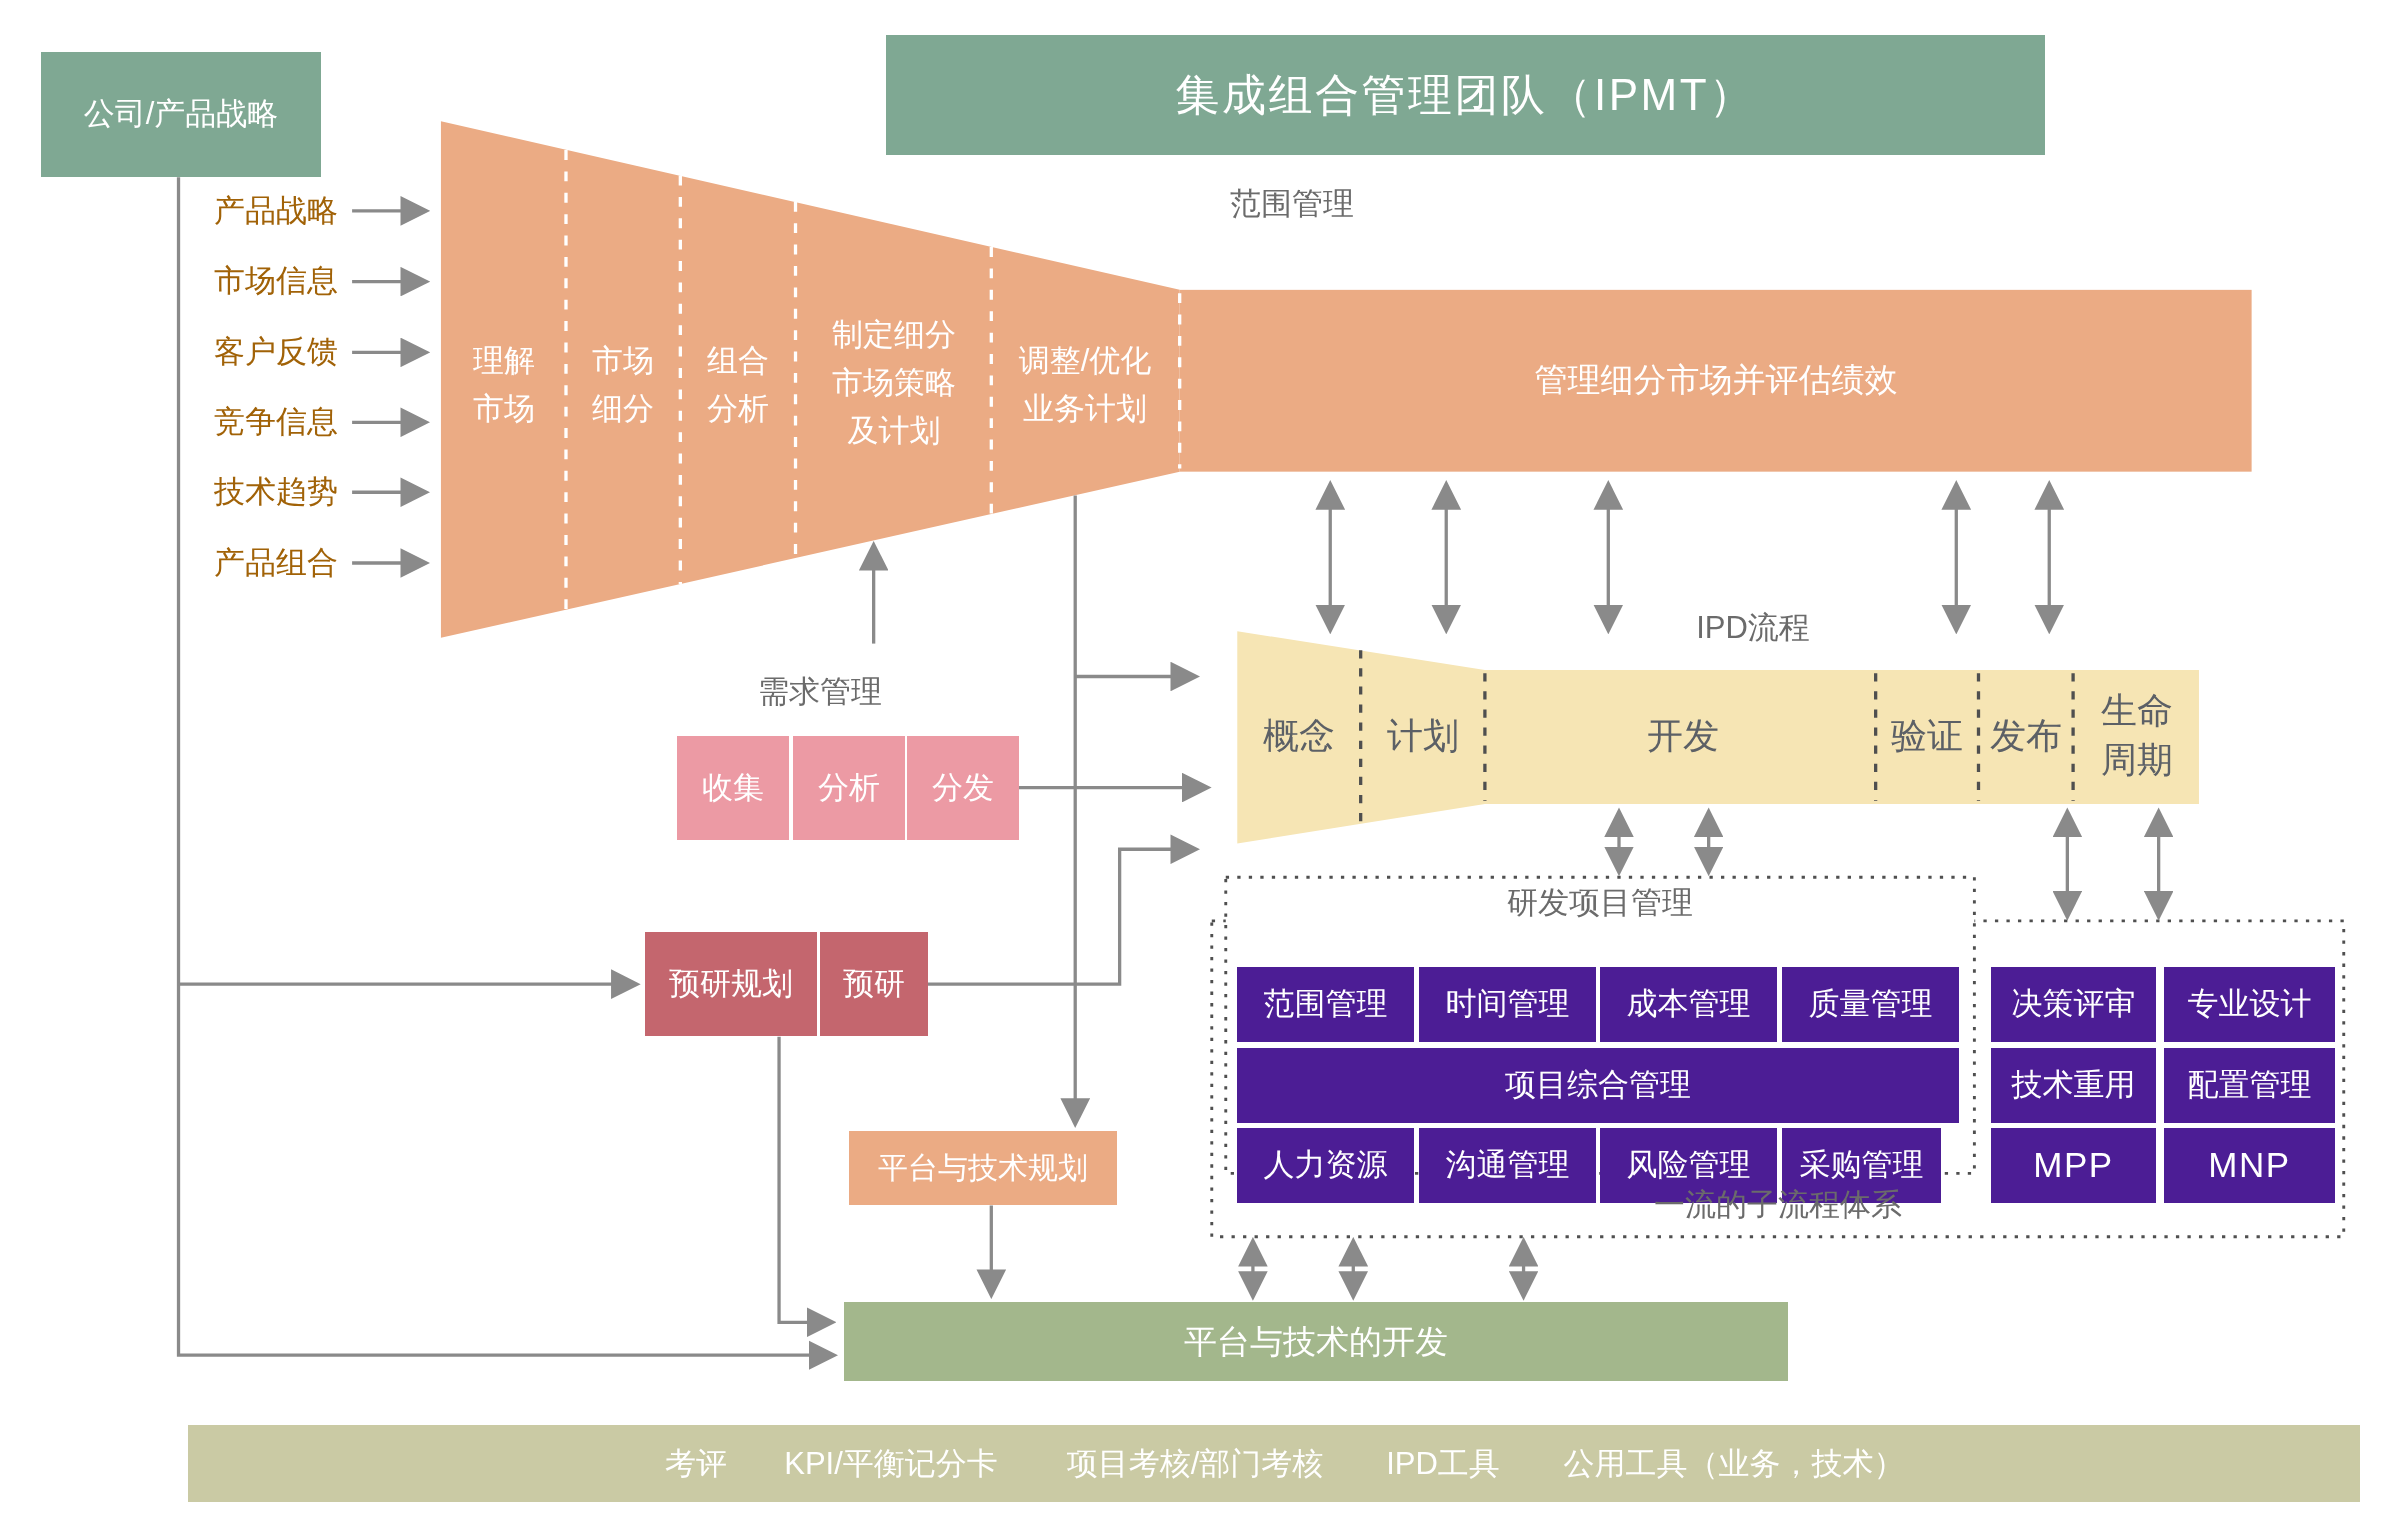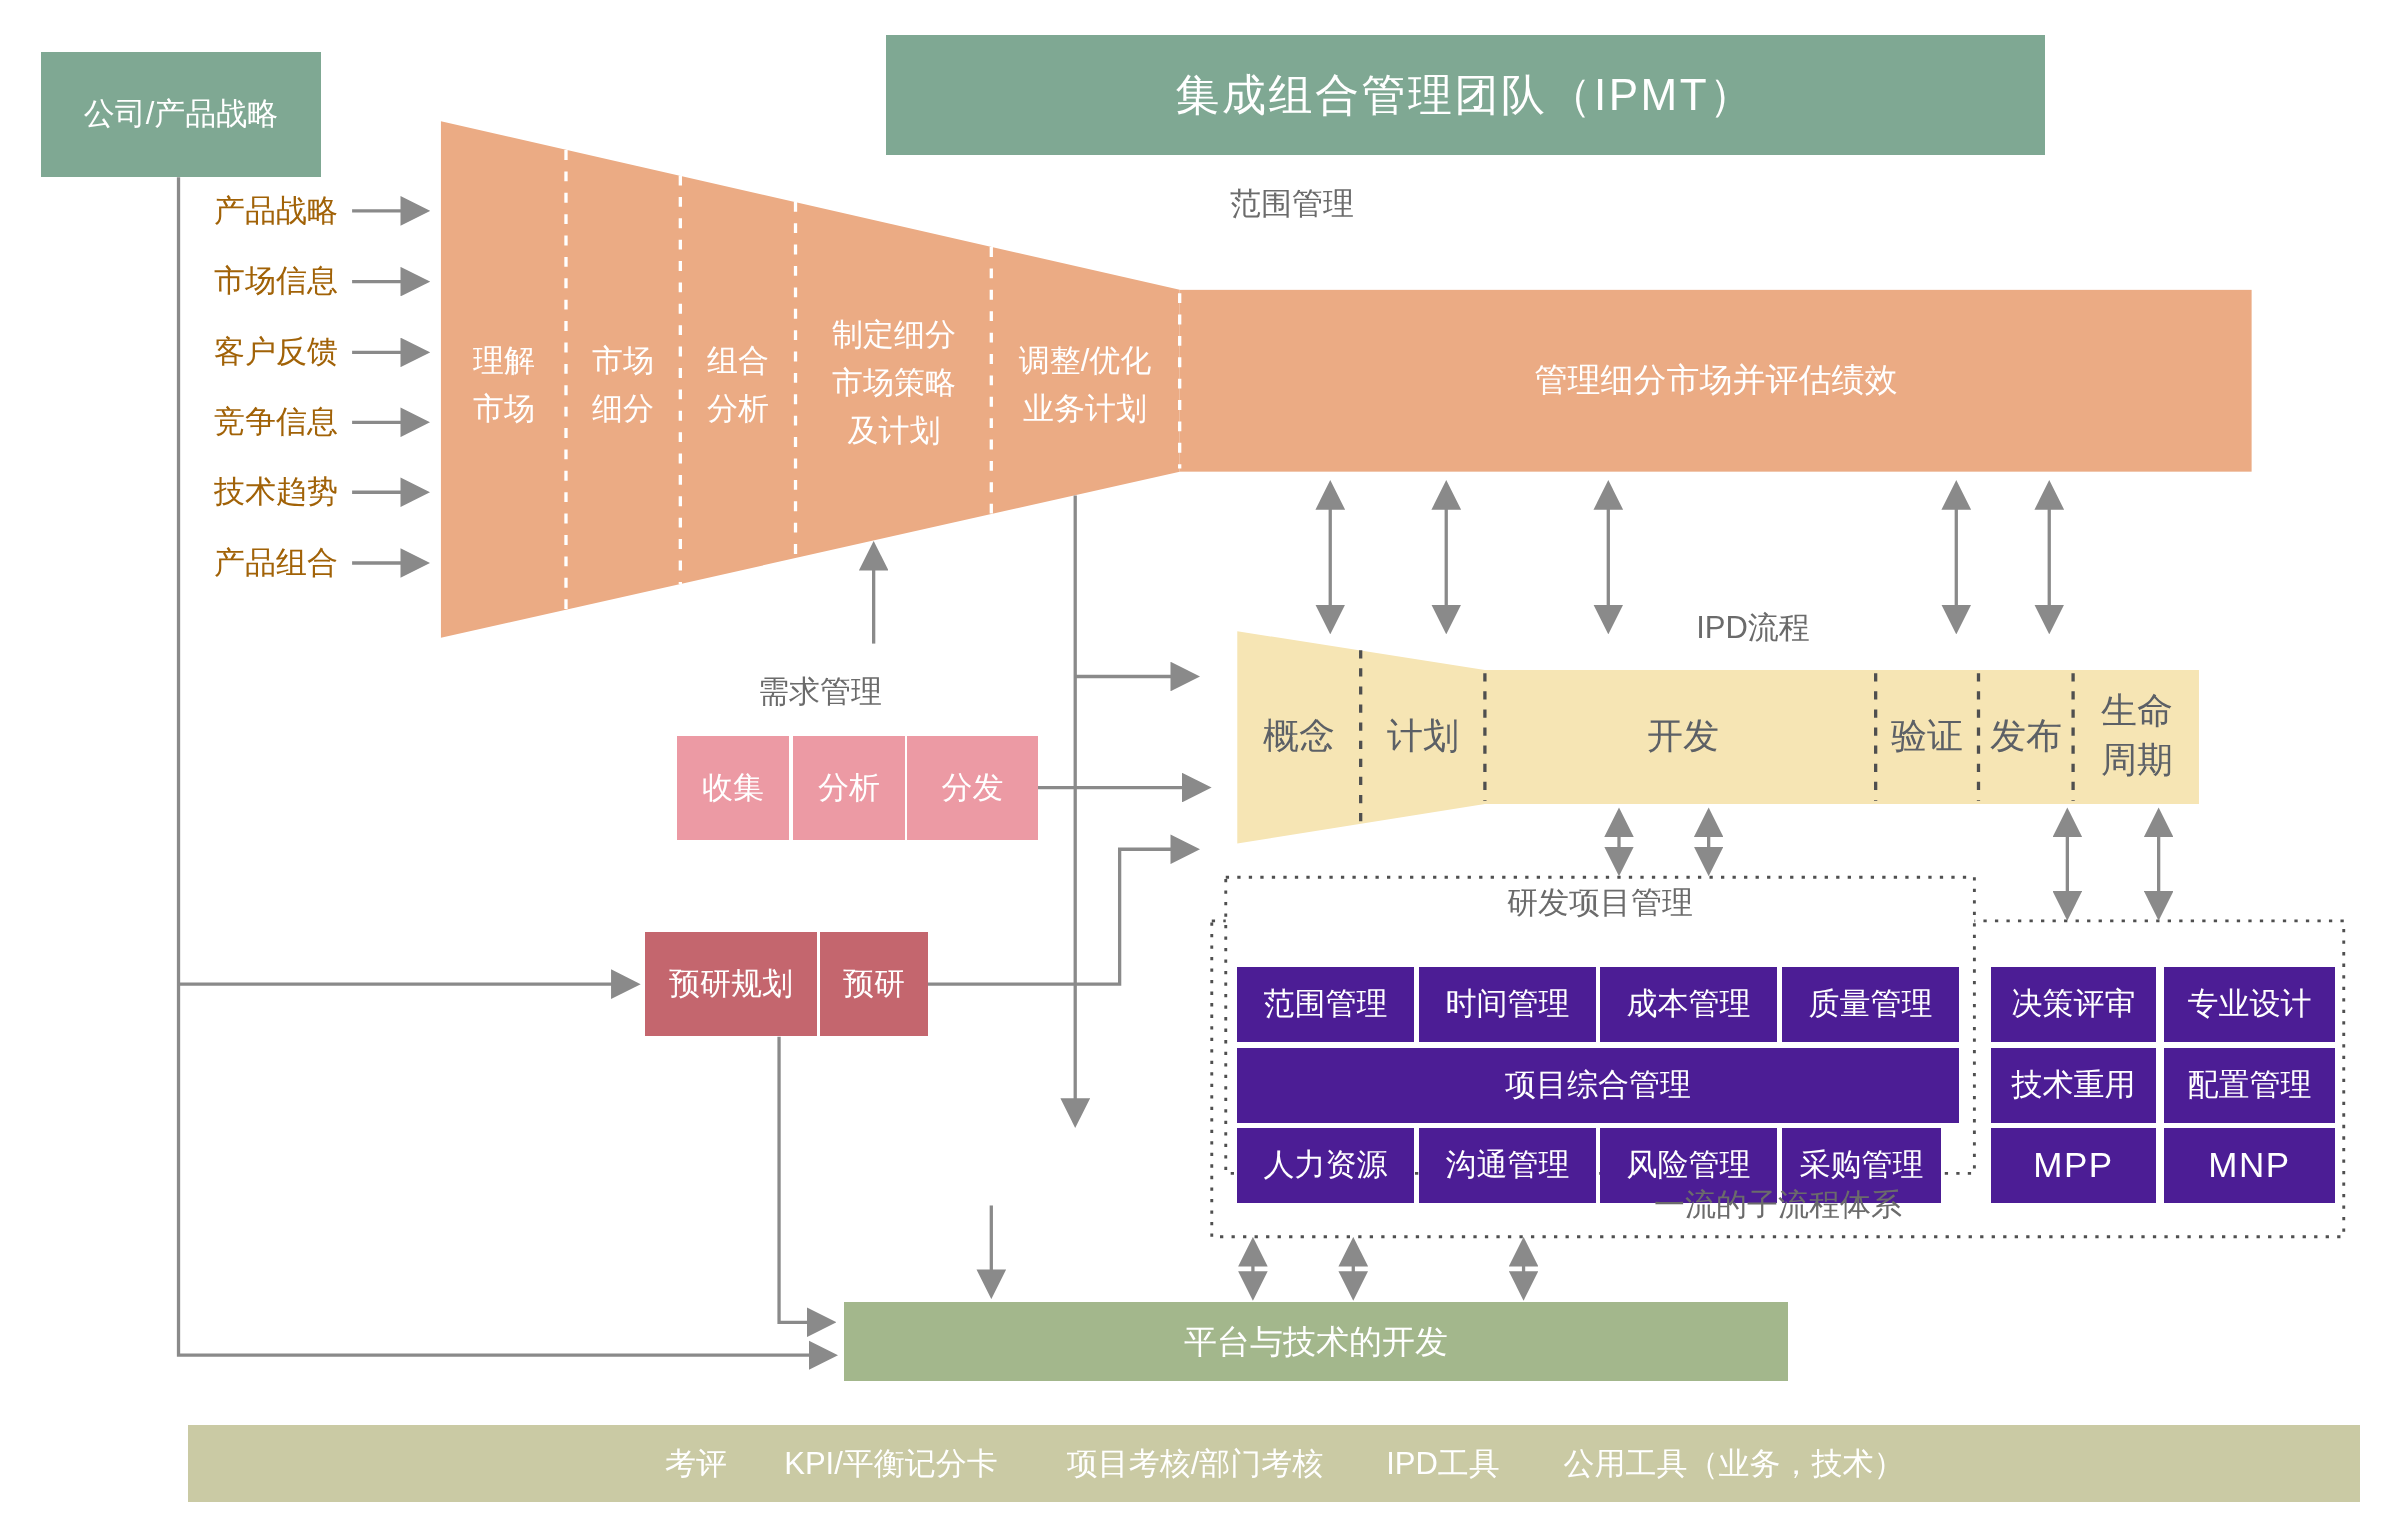--- a/index.html
+++ b/index.html
@@ -140,21 +140,21 @@
 业务计划</div>
 
   <div class="lbl whitelbl" style="left:1716px; top:380px; font-size:33px;">管理细分市场并评估绩效</div>
 
   <div class="lbl gray" style="left:1292px; top:204px;">范围管理</div>
   <div class="lbl gray" style="left:1753px; top:628px;">IPD流程</div>
   <div class="lbl gray" style="left:820px;  top:692px;">需求管理</div>
 
   <div class="box pink-box" style="left:645px;  top:736px; width:112px; height:104px;">收集</div>
   <div class="box pink-box" style="left:761px;  top:736px; width:112px; height:104px;">分析</div>
-  <div class="box pink-box" style="left:875px; top:736px; width:131px; height:104px;">分发</div>
+  <div class="box pink-box" style="left:875px; top:736px; width:112px; height:104px;">分发</div>
 
   <div class="box rose-box" style="left:645px; top:932px; width:172px; height:104px;">预研规划</div>
   <div class="box rose-box" style="left:820px; top:932px; width:108px; height:104px;">预研</div>
 
   <div class="lbl stage" style="left:1299px; top:736px;">概念</div>
   <div class="lbl stage" style="left:1423px; top:736px;">计划</div>
   <div class="lbl stage" style="left:1683px; top:736px;">开发</div>
   <div class="lbl stage" style="left:1927px; top:736px;">验证</div>
   <div class="lbl stage" style="left:2026px; top:736px;">发布</div>
   <div class="lbl stage" style="left:2137px; top:736px; line-height:1.35;">生命
@@ -173,20 +173,21 @@
 
   <div class="box cell" style="left:1991px; top:937px; width:165px; height:75px;">决策评审</div>
   <div class="box cell" style="left:2164px; top:937px; width:171px; height:75px;">专业设计</div>
   <div class="box cell" style="left:1991px; top:1018px; width:165px; height:75px;">技术重用</div>
   <div class="box cell" style="left:2164px; top:1018px; width:171px; height:75px;">配置管理</div>
   <div class="box cell latin" style="left:1991px; top:1098px; width:165px; height:75px;">MPP</div>
   <div class="box cell latin" style="left:2164px; top:1098px; width:171px; height:75px;">MNP</div>
 
   <div class="lbl gray" style="left:1778px; top:1205px;">一流的子流程体系</div>
 
+  <div class="box orange-box" style="left:849px; top:1131px; width:268px; height:74px; font-size:30px;">平台与技术规划</div>
   <div class="box olive-box" style="left:844px; top:1302px; width:944px; height:79px; font-size:33px;">平台与技术的开发</div>
 
   <div class="box tan-bar" style="left:188px; top:1425px; width:2172px; height:77px;">
     <span class="footer-item" style="left:508px;">考评</span>
     <span class="footer-item" style="left:703px;">KPI/平衡记分卡</span>
     <span class="footer-item" style="left:1007px;">项目考核/部门考核</span>
     <span class="footer-item" style="left:1255px;">IPD工具</span>
     <span class="footer-item" style="left:1546px;">公用工具（业务，技术）</span>
   </div>
 

